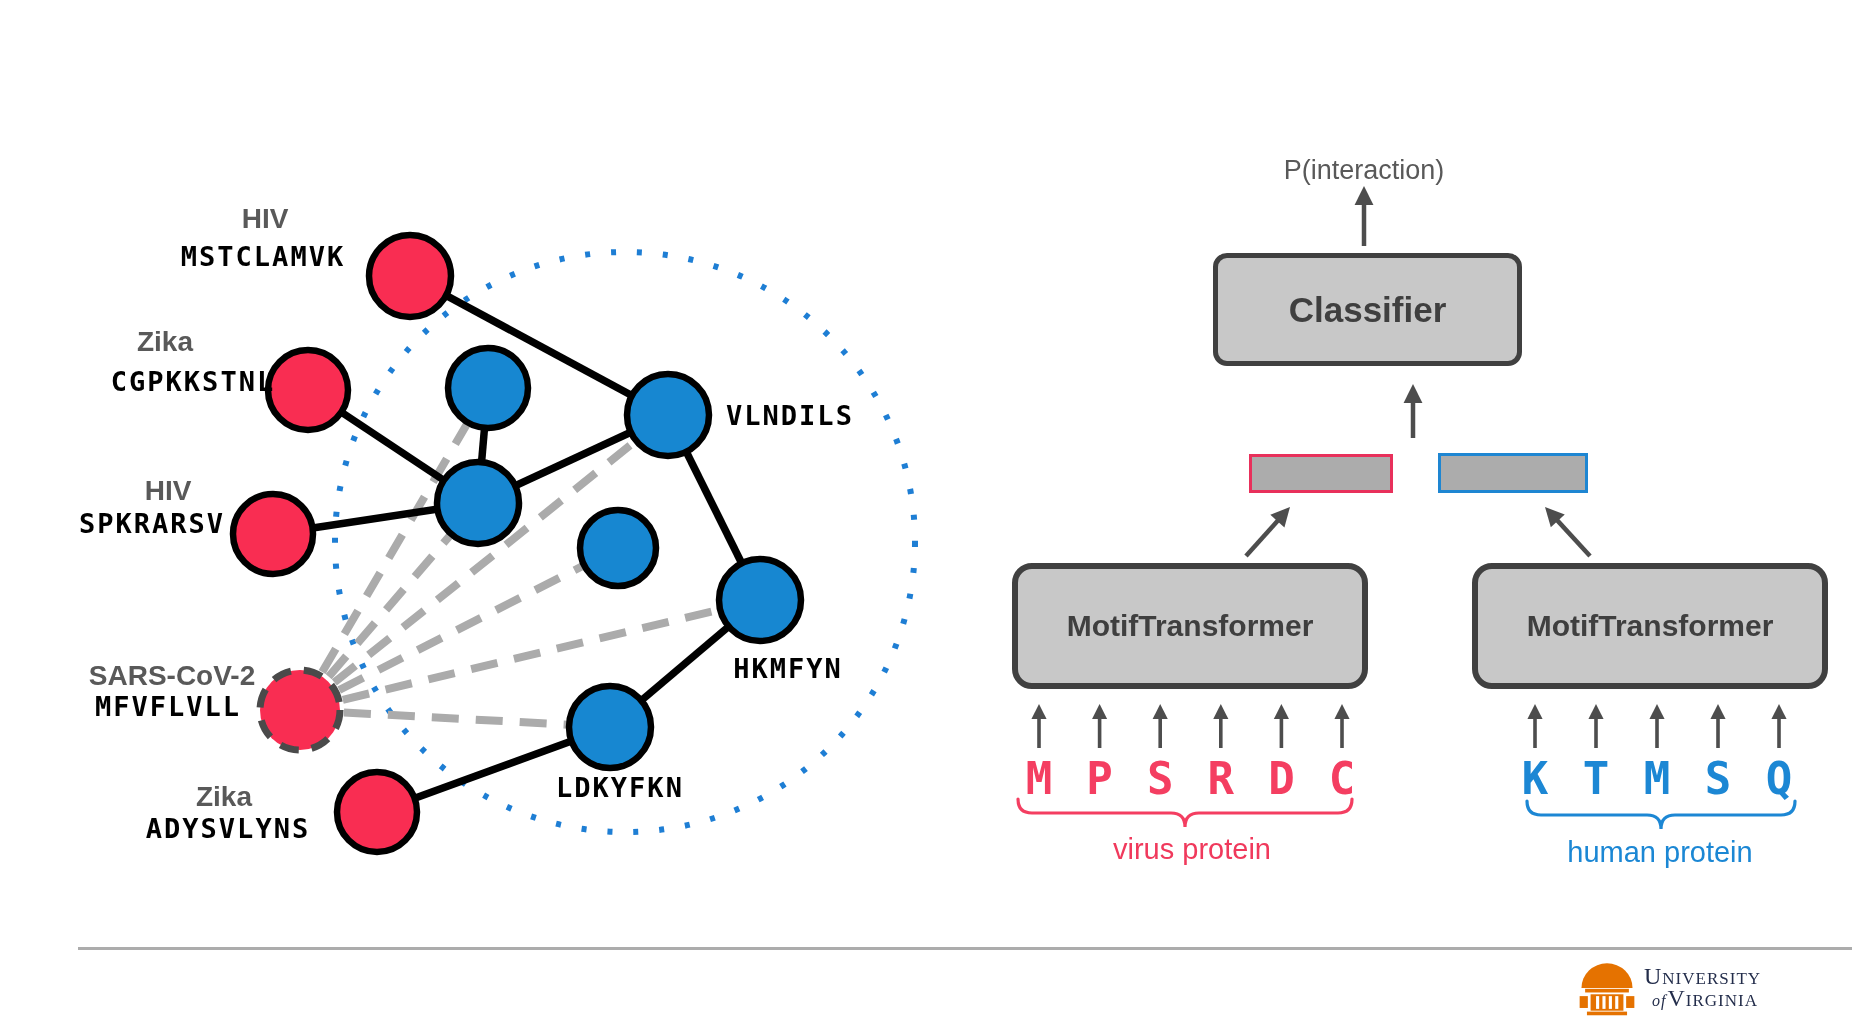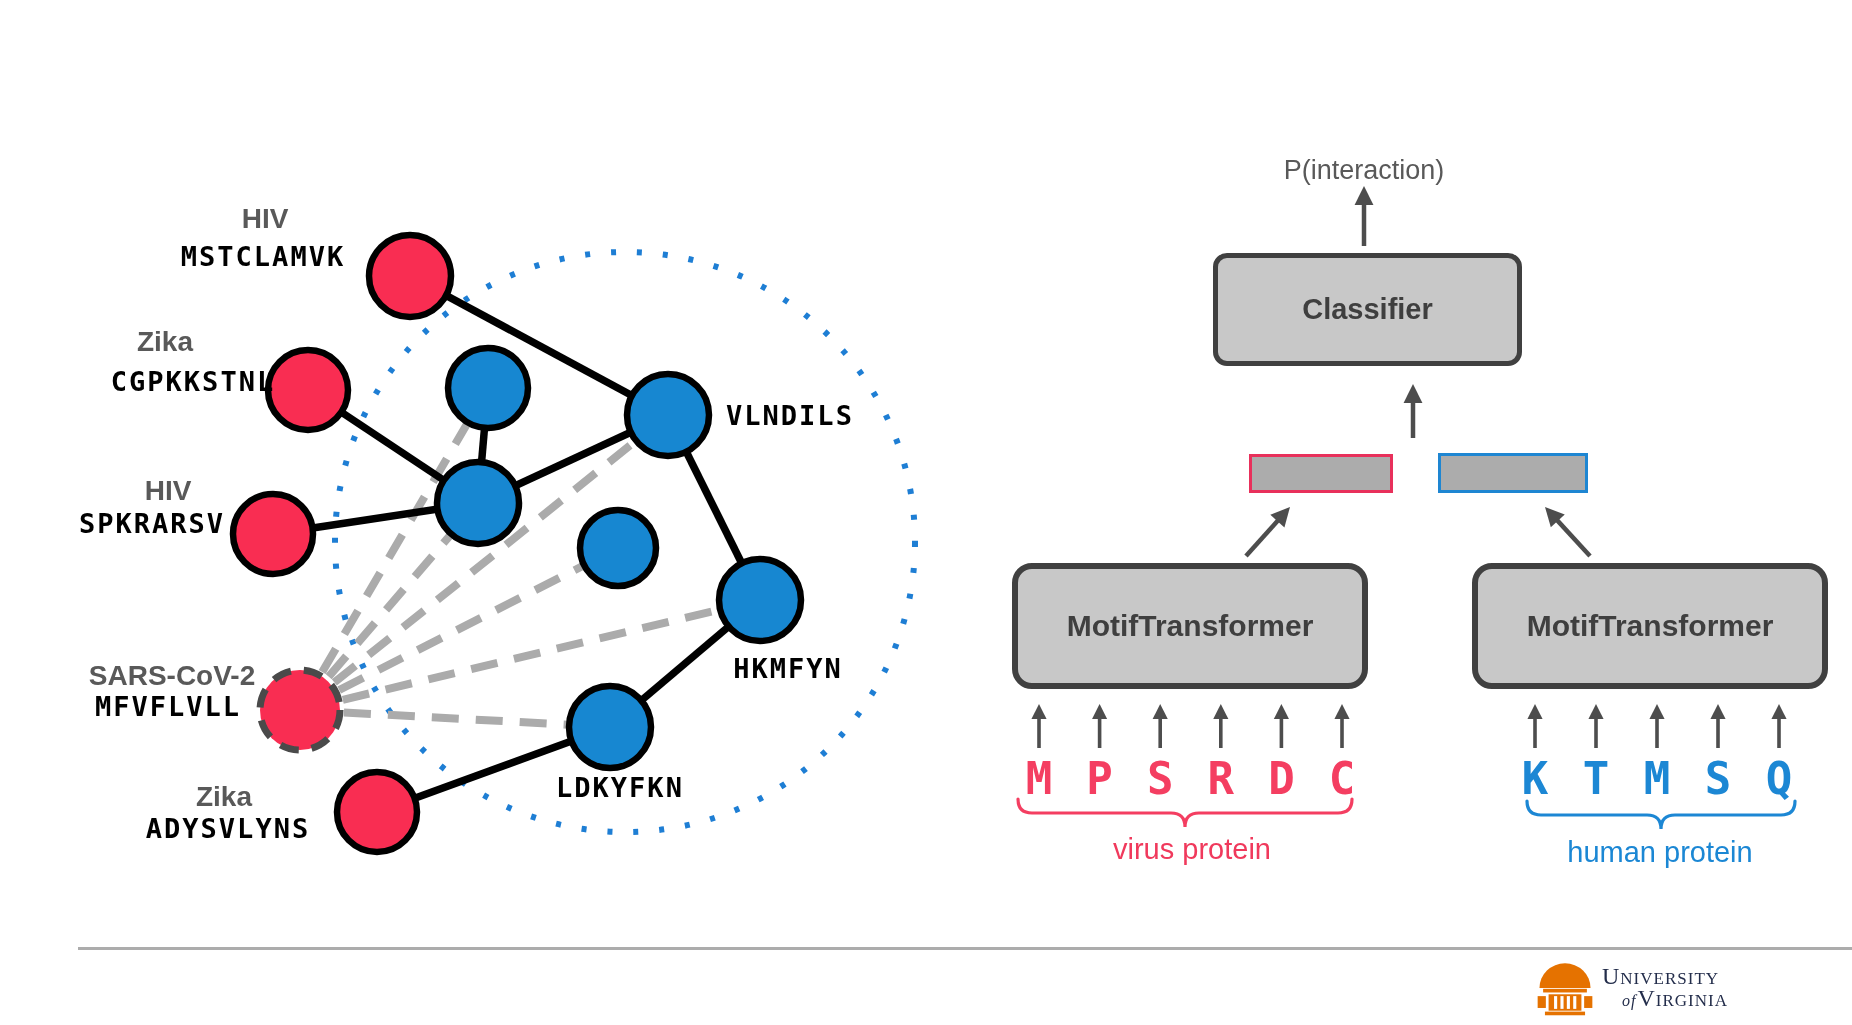--- a/index.html
+++ b/index.html
@@ -13,38 +13,38 @@
   
   .vname{font:600 28px "Liberation Sans",sans-serif;fill:#595959;}
   .seq{font:bold 27px "DejaVu Sans Mono",monospace;fill:#000000;letter-spacing:2px;}
   .letter{font:bold 44px "DejaVu Sans Mono",monospace;}
   .letter.virus{fill:#F43E61;}
   .letter.human{fill:#1C87D4;}
 
   
   .gray-box{position:absolute;z-index:2;background:#C8C8C8;border:5px solid #404040;
             display:flex;align-items:center;justify-content:center;color:#3F3F3F;font-weight:bold;}
-  #classifier-box{left:1213px;top:253px;width:299px;height:103px;border-radius:14px;font-size:29px;}
+  #classifier-box{left:1213px;top:253px;width:299px;height:103px;border-radius:14px;font-size:35px;}
   #motif-box-left{left:1012px;top:563px;width:344px;height:114px;border-radius:20px;border-width:6px;font-size:30px;}
   #motif-box-right{left:1472px;top:563px;width:344px;height:114px;border-radius:20px;border-width:6px;font-size:30px;}
   #p-interaction{left:1264px;top:147px;width:200px;text-align:center;font-size:27px;color:#595959;margin-top:8px;}
   .embed{position:absolute;z-index:2;background:#ACACAC;}
   #embed-virus{left:1249px;top:454px;width:138px;height:33px;border:3px solid #E8305B;}
   #embed-human{left:1438px;top:453px;width:144px;height:34px;border:3px solid #1E86D2;}
   .caption{position:absolute;z-index:2;font-size:29px;text-align:center;width:260px;}
   #virus-caption{left:1062px;top:833px;color:#F0395C;}
   #human-caption{left:1530px;top:836px;color:#1B87D4;}
 
   #divider{left:78px;top:947px;width:1774px;height:3px;background:#ACACAC;}
 
   
-  #uva-logo{left:1534px;top:957px;display:flex;align-items:center;gap:6px;}
+  #uva-logo{left:1576px;top:957px;display:flex;align-items:center;gap:6px;}
   .uva-text{color:#232D4B;font-family:"Liberation Serif",serif;font-variant:small-caps;line-height:0.92;}
   .uva-line1{font-size:24px;letter-spacing:1px;}
-  .uva-line2{font-size:24px;letter-spacing:1px;padding-left:8px;margin-left:12px;}
+  .uva-line2{font-size:24px;letter-spacing:1px;padding-left:8px;}
   .uva-of{font-style:italic;font-size:16px;font-variant:normal;margin-right:1px;}
 </style>
 </head>
 <body>
 
 <div id="stage">
 
   <svg id="net" width="1852" height="1025" viewBox="0 0 1852 1025">
       <circle cx="625" cy="542" r="290" fill="none" stroke="#1E7ED4" stroke-width="6" stroke-dasharray="5 21"></circle>
       <line x1="300" y1="710" x2="488" y2="388" stroke="#ABABAB" stroke-width="8" stroke-dasharray="27 17"></line>

